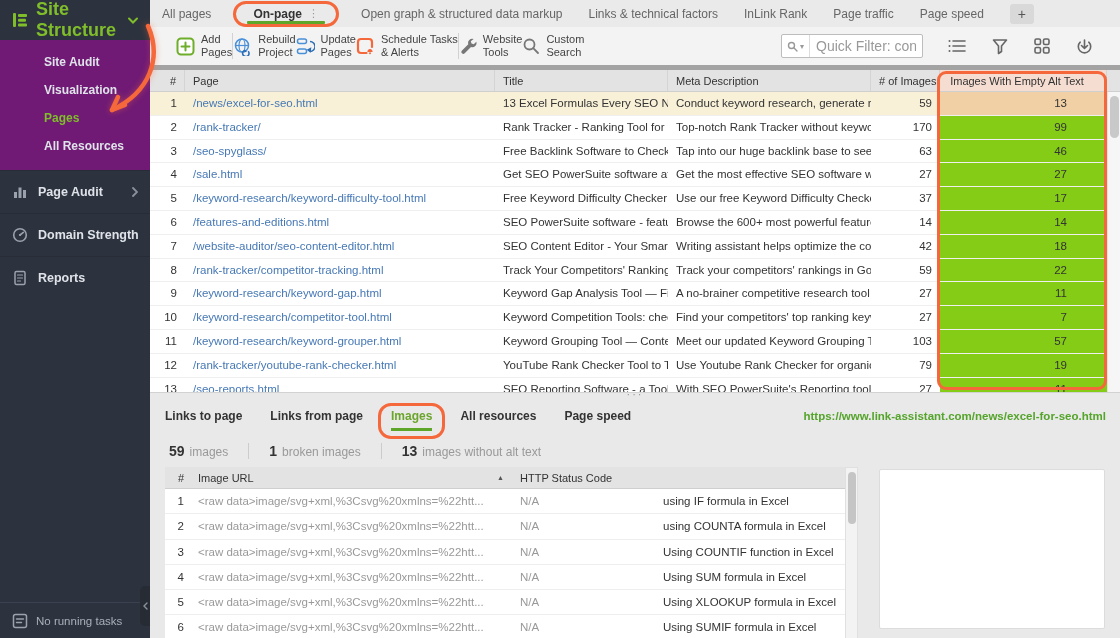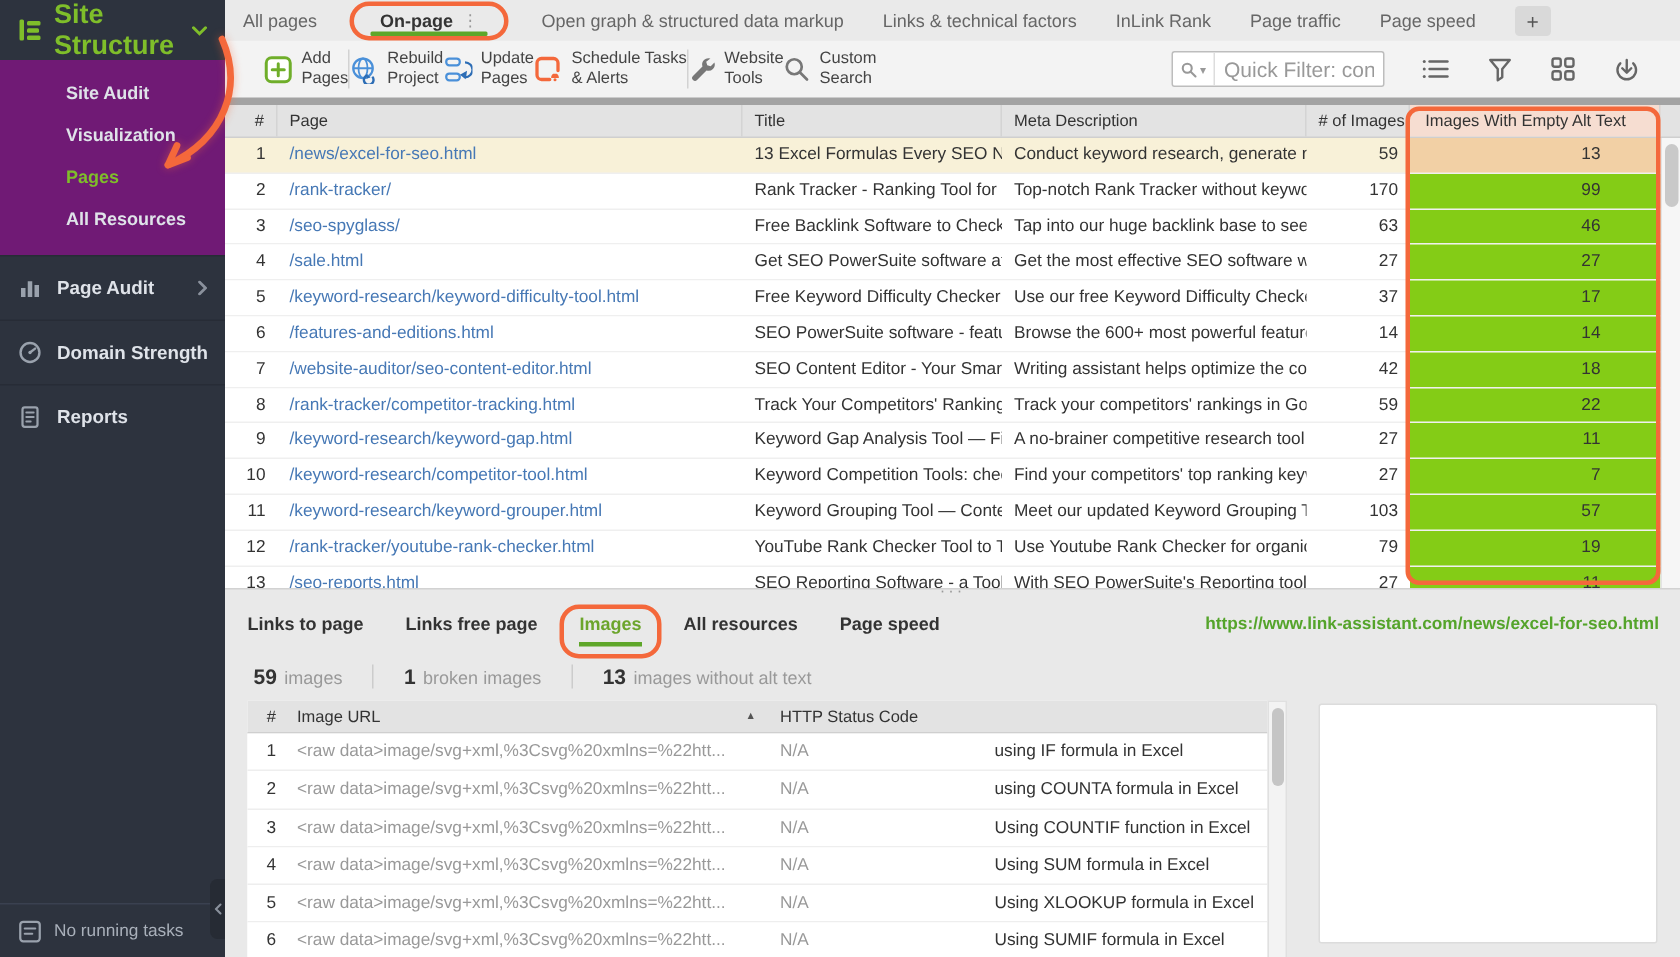--- a/index.html
+++ b/index.html
@@ -430,21 +430,21 @@
       <div class="annot altcol-annot"></div>
     </div>
 
     <div class="splitter">
       <span class="dots">···</span>
     </div>
 
     <div class="bpanel">
       <div class="btabs">
         <span class="btab">Links to page</span>
-        <span class="btab">Links free page</span>
+        <span class="btab">Links from page</span>
         <span class="btab sel">
           <span>Images</span>
           <span class="bunder"></span>
           <span class="annot images-annot"></span>
         </span>
         <span class="btab">All resources</span>
         <span class="btab">Page speed</span>
         <span class="burl">https://www.link-assistant.com/news/excel-for-seo.html</span>
       </div>
       <div class="bstats">

